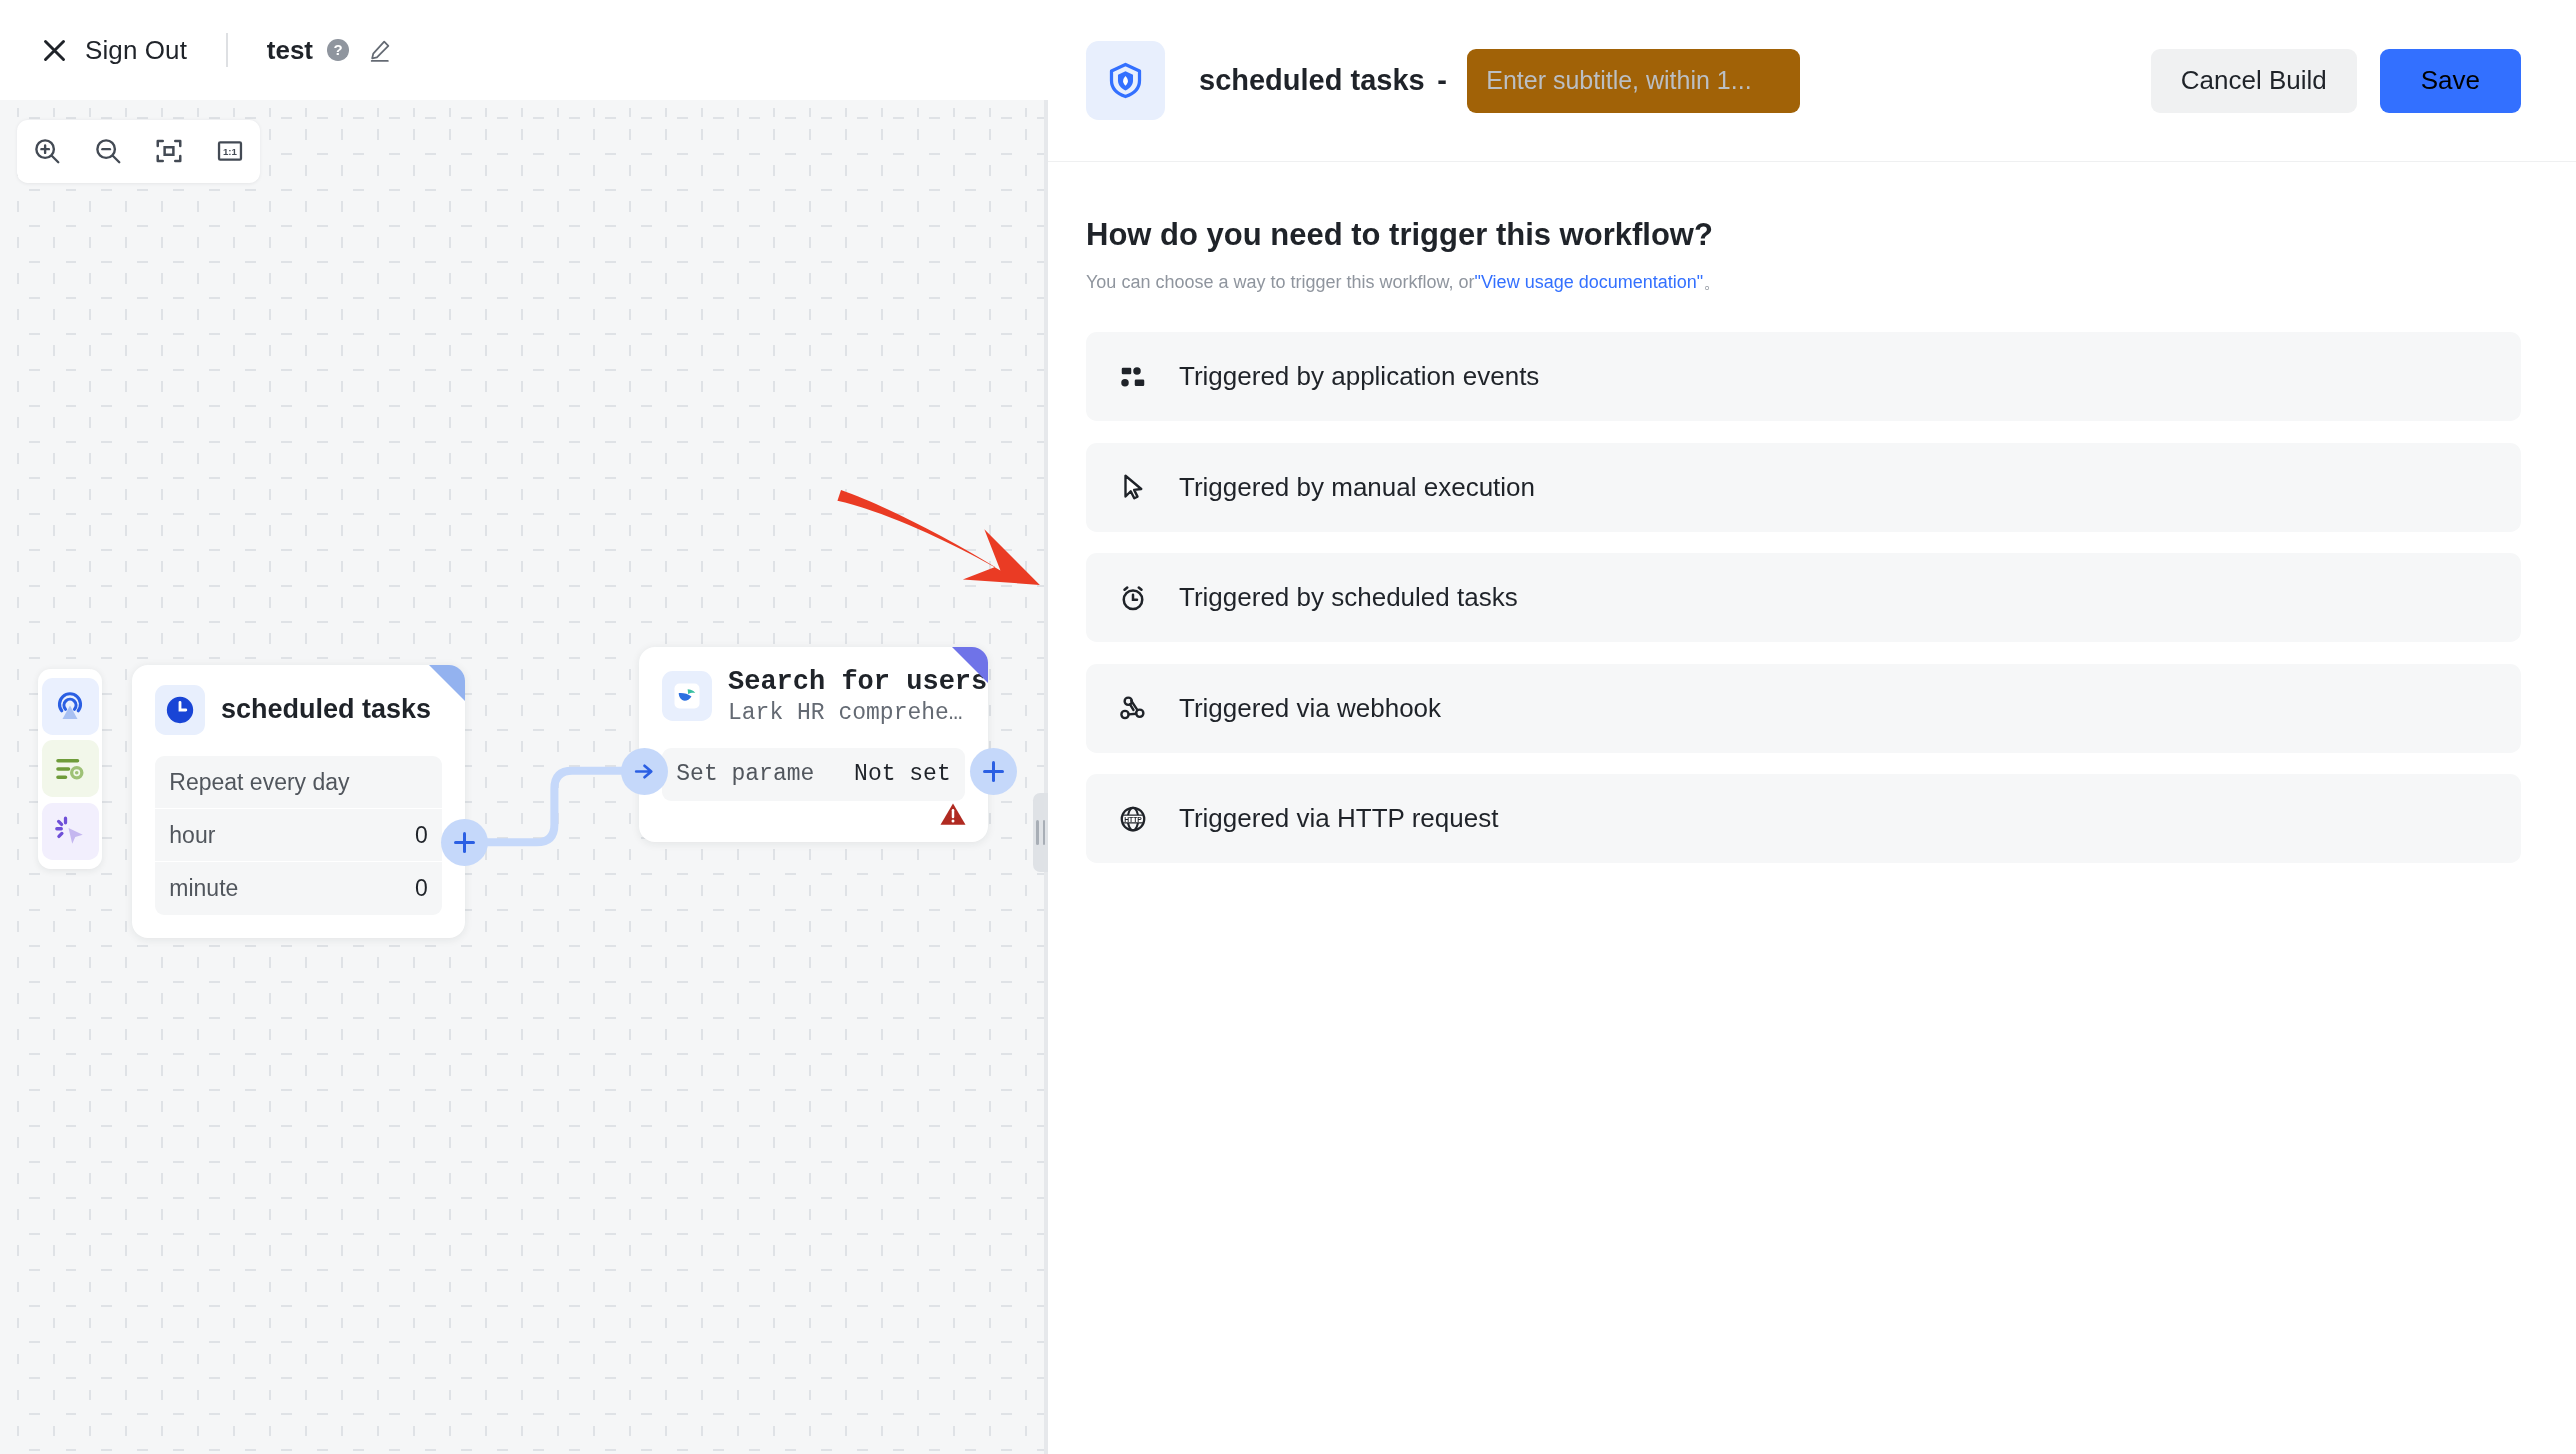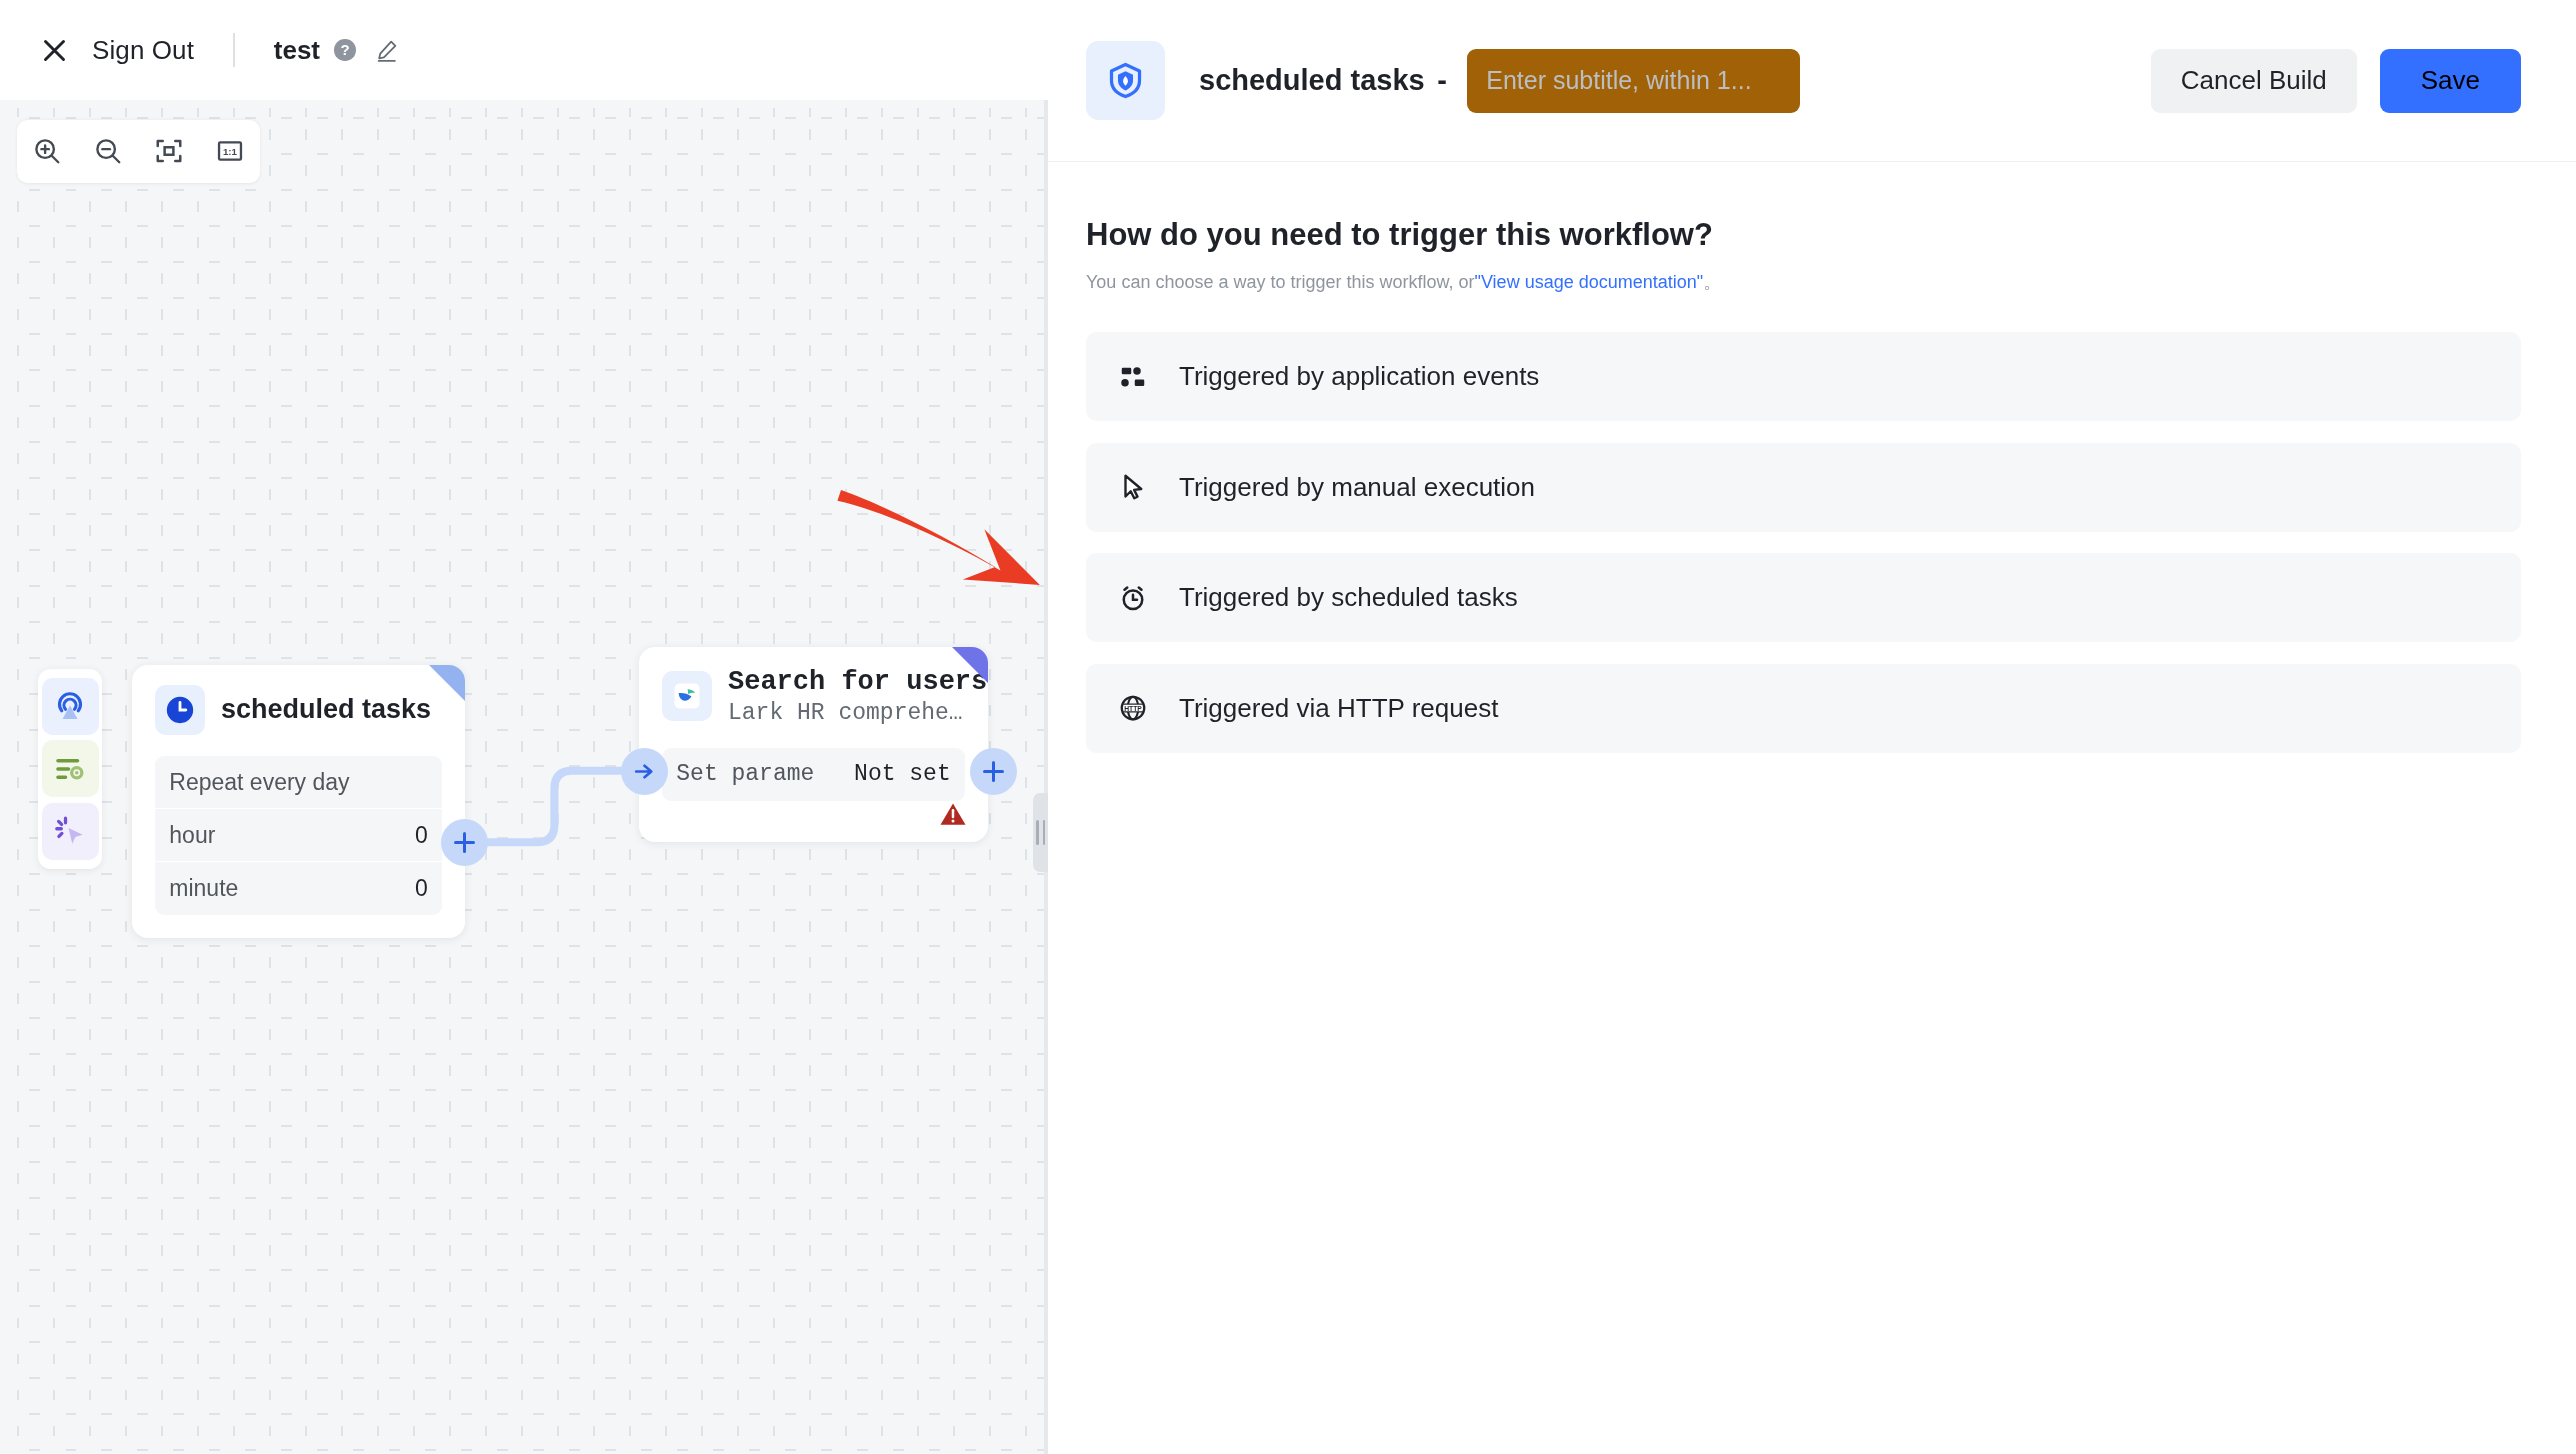--- a/index.html
+++ b/index.html
@@ -18,21 +18,21 @@
     width: 1048px; height: 1454px;
     background: #ffffff;
     flex: 0 0 1048px;
   }
   .topbar {
     position: absolute; top: 0; left: 0; width: 1048px; height: 100px;
     background: #ffffff; display: flex; align-items: center; padding-left: 41px;
     z-index: 30;
   }
   .signout {
-    display: flex; align-items: center; gap: 24px; cursor: pointer;
+    display: flex; align-items: center; gap: 17px; cursor: pointer;
   }
   .x-icon { width: 27px; height: 27px; display:block; }
   .signout-label { font-size: 26px; color: #1f2329; letter-spacing: 0.1px; }
   .topbar-divider {
     width: 1.8px; height: 34px; background: #dee0e3; margin: 0 39px;
   }
   .flow-title { font-size: 26px; font-weight: 700; color: #1f2329; }
   .help-badge {
     width: 21.5px; height: 21.5px; border-radius: 50%; background: #8f959e;
     color: #fff; font-size: 15px; font-weight: 700; line-height: 21.5px;
@@ -410,20 +410,31 @@
           <span class="trigger-icon">
             <svg width="30" height="30" viewBox="0 0 24 24">
               <circle cx="12" cy="13.4" r="7.4" fill="none" stroke="#1f2329" stroke-width="2"></circle>
               <path d="M12 9.4 V13.4 h3.2" stroke="#1f2329" stroke-width="2" stroke-linecap="round" fill="none"></path>
               <path d="M5.2 5.4 L7.4 3.6 M18.8 5.4 L16.6 3.6" stroke="#1f2329" stroke-width="2" stroke-linecap="round"></path>
             </svg>
           </span>
           <span class="trigger-label">Triggered by scheduled tasks</span>
         </div>
 
+        <div class="trigger-item">
+          <span class="trigger-icon">
+            <svg width="30" height="30" viewBox="0 0 24 24">
+              <circle cx="8.2" cy="6.6" r="2.9" fill="none" stroke="#1f2329" stroke-width="1.9"></circle>
+              <circle cx="5.6" cy="17.2" r="2.9" fill="none" stroke="#1f2329" stroke-width="1.9"></circle>
+              <circle cx="17.4" cy="16.2" r="2.9" fill="none" stroke="#1f2329" stroke-width="1.9"></circle>
+              <path d="M9.6 9.1 L12.4 13.6 M14.6 16.6 L8.5 17.1 M15.6 13.7 L10.6 6.2" stroke="#1f2329" stroke-width="1.9" stroke-linecap="round" fill="none"></path>
+            </svg>
+          </span>
+          <span class="trigger-label">Triggered via webhook</span>
+        </div>
 
         <div class="trigger-item">
           <span class="trigger-icon">
             <svg width="30" height="30" viewBox="0 0 24 24">
               <circle cx="12" cy="12" r="9" fill="none" stroke="#1f2329" stroke-width="1.8"></circle>
               <ellipse cx="12" cy="12" rx="4.2" ry="9" fill="none" stroke="#1f2329" stroke-width="1.6"></ellipse>
               <path d="M3.4 9.2 H20.6 M3.4 14.8 H20.6" stroke="#1f2329" stroke-width="1.5"></path>
               <rect x="4.4" y="9.4" width="15.2" height="5.2" fill="#ffffff"></rect>
               <text x="12" y="14" text-anchor="middle" font-family="Liberation Sans, sans-serif" font-size="5.4" font-weight="700" fill="#1f2329">HTTP</text>
             </svg>

